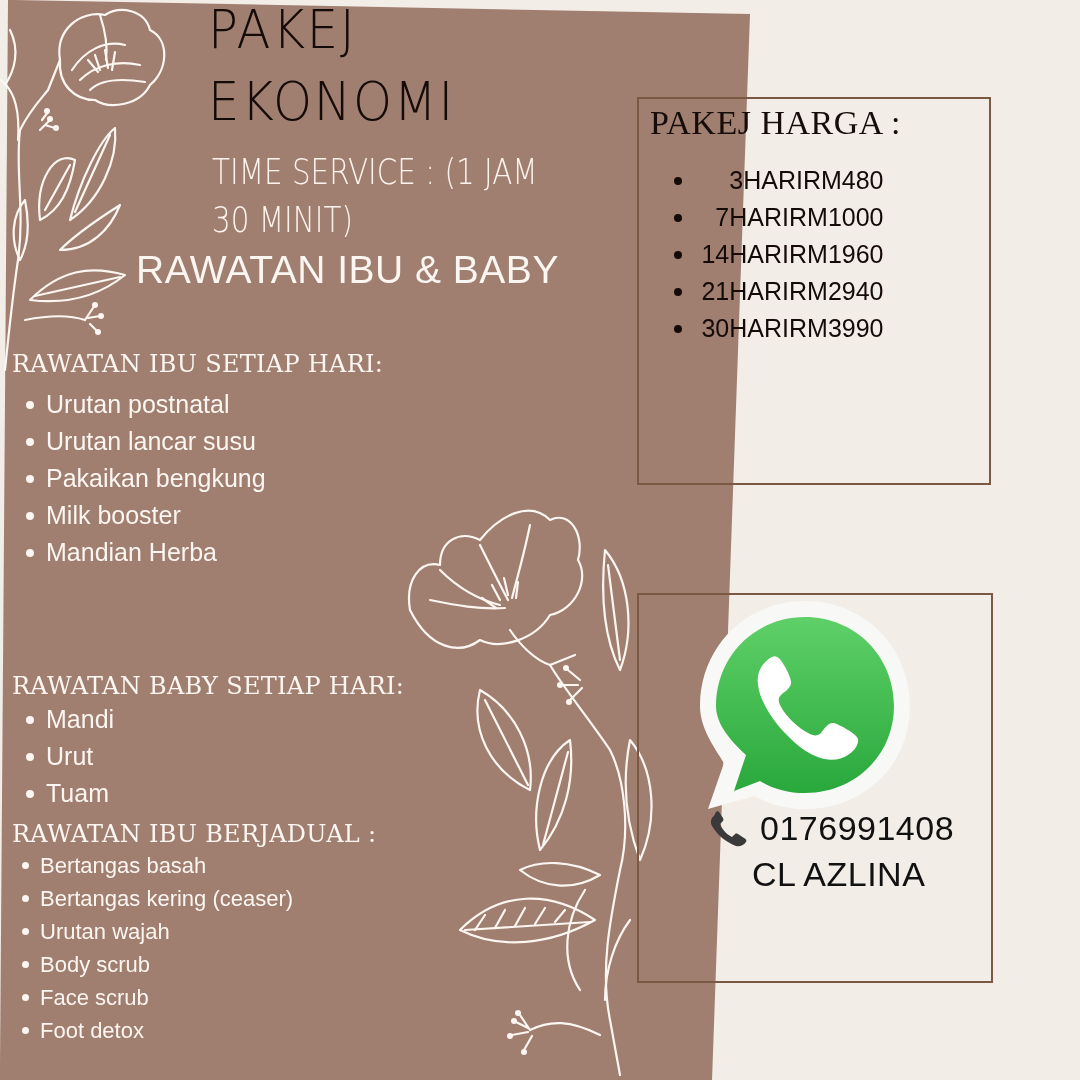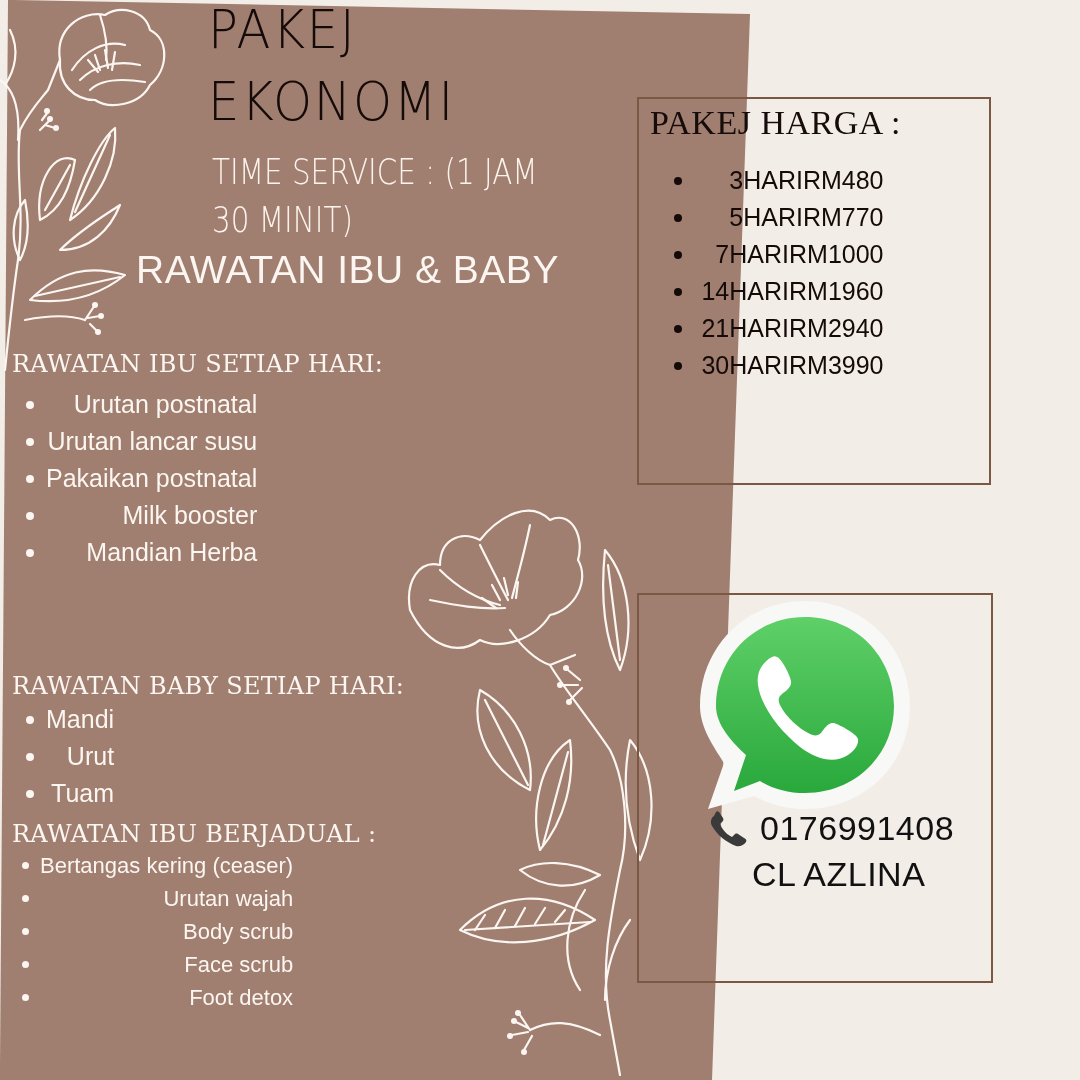--- a/index.html
+++ b/index.html
@@ -32,21 +32,21 @@
     .subtitle {
       position: absolute; left: 136px; top: 247px; color: #fbf6f1;
       font-size: 39px; line-height: 46px; letter-spacing: 0.5px;
     }
     .section-heading {
       position: absolute; left: 12px; color: #fbf6f1;
       font-family: "DejaVu Serif", serif; font-size: 24px; letter-spacing: 0.3px;
       white-space: nowrap; transform: scaleX(1.0); transform-origin: left; text-align: center;
     }
     ul.items { position: absolute; margin: 0; padding: 0; list-style: none; color: #fbf6f1; }
-    ul.items li { position: relative; padding-left: 22px; white-space: nowrap; text-align: right; }
+    ul.items li { position: relative; padding-left: 22px; white-space: nowrap; }
     ul.items li::before {
       content: ""; position: absolute; left: 2px; width: 8px; height: 8px;
       border-radius: 50%; background: #fbf6f1;
     }
     ul.big li { font-size: 25px; height: 37px; line-height: 37px; }
     ul.big li::before { top: 15px; }
     ul.small li { font-size: 22px; height: 33px; line-height: 33px; padding-left: 18px; }
     ul.small li::before { top: 13px; width: 7px; height: 7px; left: 0px; }
 
     .price-box {
@@ -146,46 +146,46 @@
 
 <div class="title-line" style="top:0px">PAKEJ</div>
 <div class="title-line" style="top:72px">EKONOMI</div>
 <div class="time-service">TIME SERVICE : (1 JAM 30 MINIT)</div>
 <div class="subtitle">RAWATAN IBU &amp; BABY</div>
 
 <div class="section-heading" style="top:350px">RAWATAN IBU SETIAP HARI:</div>
 <ul class="items big" style="left:24px;top:386px">
   <li>Urutan postnatal</li>
   <li>Urutan lancar susu</li>
-  <li>Pakaikan postnatal</li>
+  <li>Pakaikan bengkung</li>
   <li>Milk booster</li>
   <li>Mandian Herba</li>
 </ul>
 
 <div class="section-heading" style="top:672px">RAWATAN BABY SETIAP HARI:</div>
 <ul class="items big" style="left:24px;top:701px">
   <li>Mandi</li>
   <li>Urut</li>
   <li>Tuam</li>
 </ul>
 
 <div class="section-heading" style="top:820px">RAWATAN IBU BERJADUAL :</div>
 <ul class="items small" style="left:22px;top:849px">
+  <li>Bertangas basah</li>
   <li>Bertangas kering (ceaser)</li>
   <li>Urutan wajah</li>
   <li>Body scrub</li>
   <li>Face scrub</li>
   <li>Foot detox</li>
 </ul>
 
 <div class="price-box"></div>
 <div class="price-title">PAKEJ HARGA :</div>
 <ul class="prices">
   <li><span class="price-days">3HARI</span><span>RM480</span></li>
-  <li><span class="price-days">5HARI</span><span>RM770</span></li>
   <li><span class="price-days">7HARI</span><span>RM1000</span></li>
   <li><span class="price-days">14HARI</span><span>RM1960</span></li>
   <li><span class="price-days">21HARI</span><span>RM2940</span></li>
   <li><span class="price-days">30HARI</span><span>RM3990</span></li>
 </ul>
 
 <div class="contact-box"></div>
 <svg class="whatsapp" viewBox="0 0 222 222">
   <defs>
     <linearGradient id="wag" x1="0" y1="0" x2="0" y2="1">

